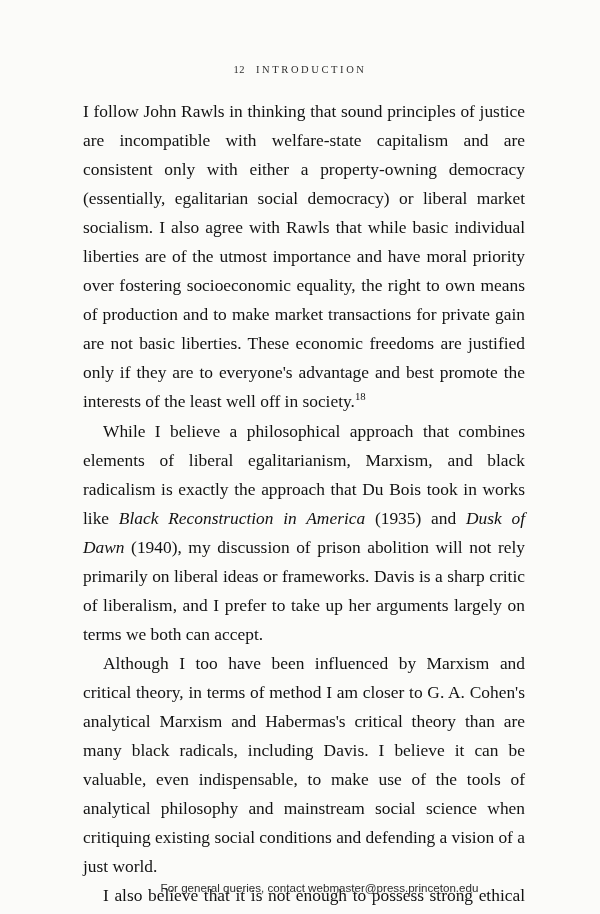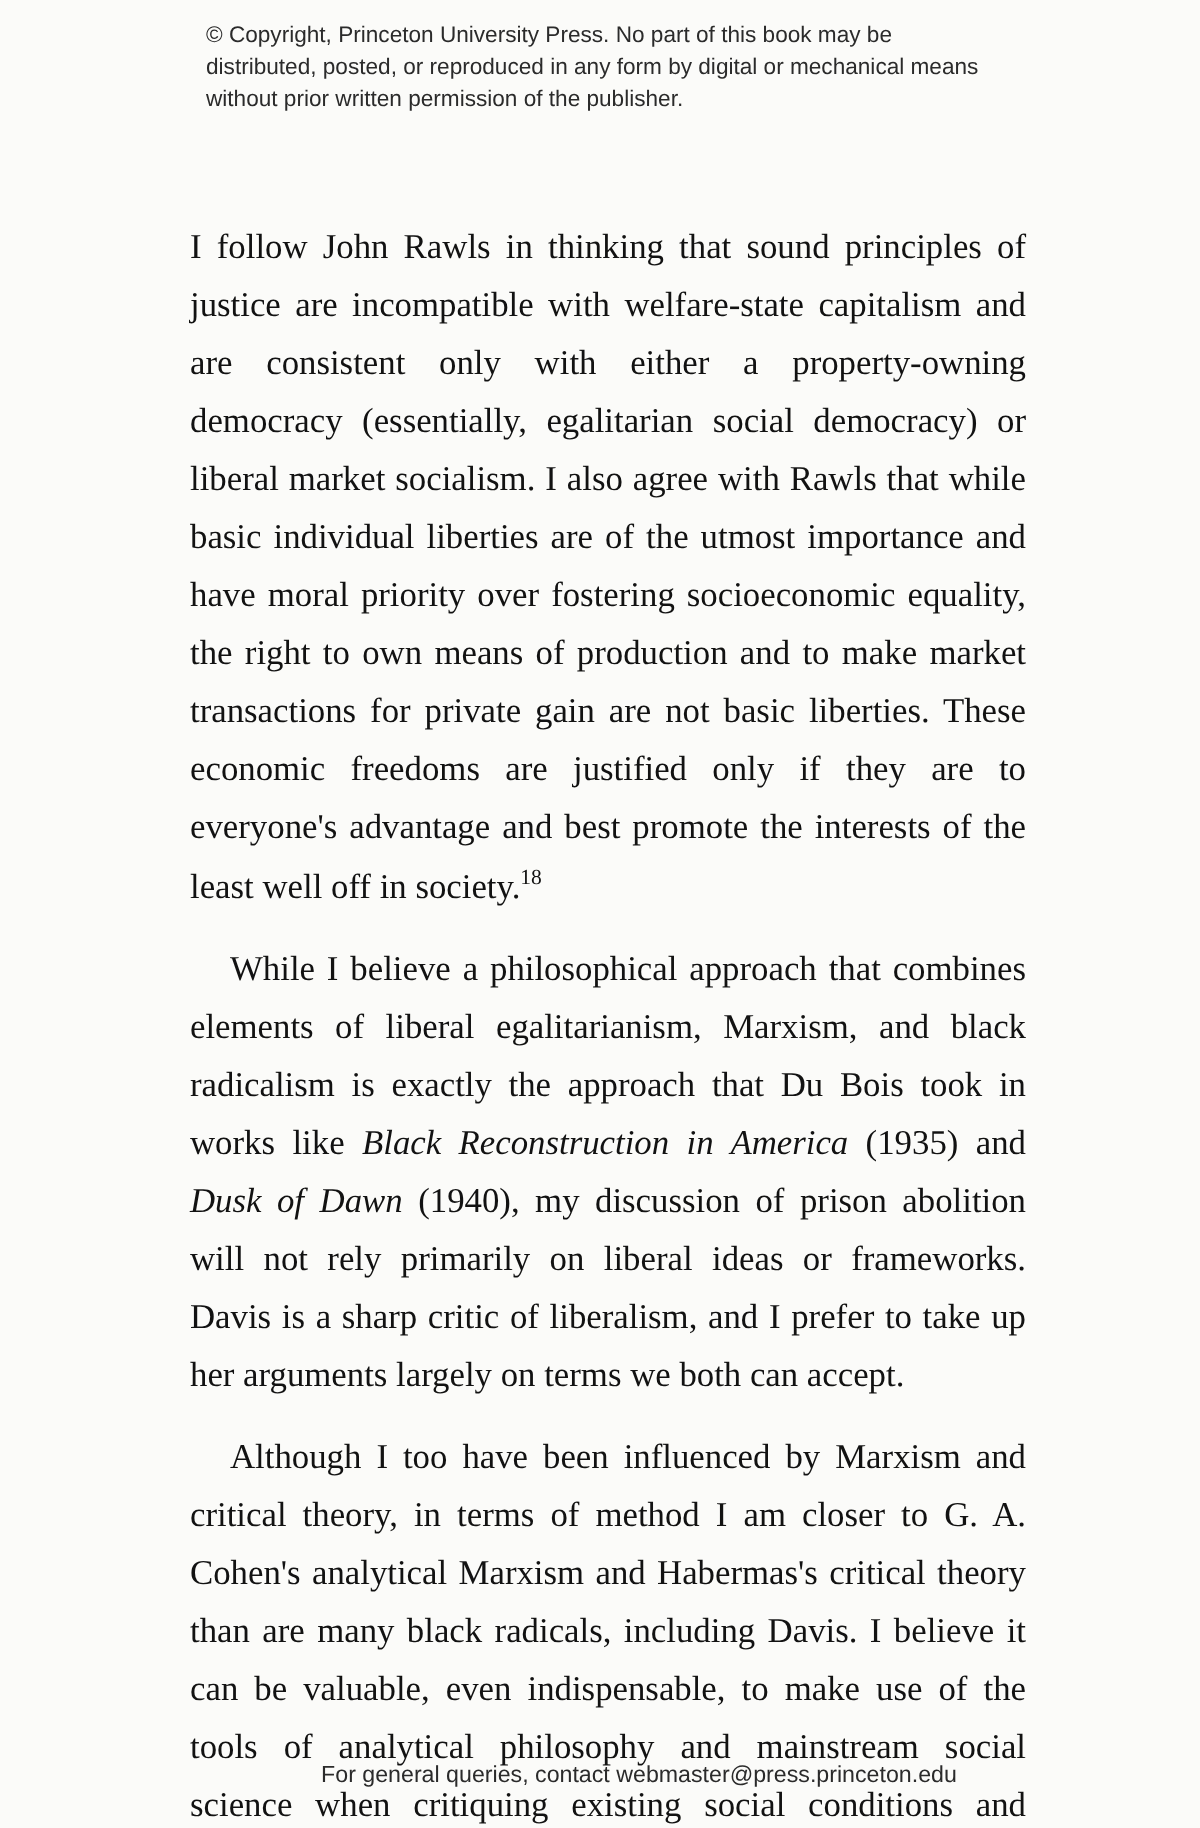--- a/index.html
+++ b/index.html
@@ -62,21 +62,21 @@
     width: 442px;
     font-size: 17.4px;
     line-height: 29.05px;
     text-align: justify;
     text-justify: inter-word;
     -webkit-hyphens: auto;
     hyphens: auto;
     color: #121212;
   }
   .textblock p {
-    margin: 12px;
+    margin: 0;
     text-indent: 0;
   }
   .textblock p + p {
     text-indent: 20px;
   }
   .textblock i,
   .textblock .title {
   }
   sup.fn {
     font-size: 0.62em;
@@ -95,22 +95,24 @@
     font-size: 11.6px;
     color: #2b2b2b;
     margin-left: 39px;
   }
 </style>
 </head>
 <body>
 
 <div class="page">
 
-  <div class="copyright">© Copyright, Princeton University Press. No part of this book may be distributed, posted, or reproduced in any form by digital or mechanical means without prior written permission of the publisher.</div>
 
+  <div class="running-head">
+    <span class="folio">12</span><span class="chapter">INTRODUCTION</span>
+  </div>
 
   <div class="textblock" id="textblock">
       <p>I follow John Rawls in thinking that sound principles of justice are incompatible with welfare-state capitalism and are consistent only with either a property-owning democracy (essentially, egalitarian social democracy) or liberal market socialism. I also agree with Rawls that while basic individual liberties are of the utmost importance and have moral priority over fostering socioeconomic equality, the right to own means of production and to make market transactions for private gain are not basic liberties. These economic freedoms are justified only if they are to everyone's advantage and best promote the interests of the least well off in society.<sup class="fn">18</sup></p>
       <p>While I believe a philosophical approach that combines elements of liberal egalitarianism, Marxism, and black radicalism is exactly the approach that Du Bois took in works like <i>Black Reconstruction in America</i> (1935) and <i>Dusk of Dawn</i> (1940), my discussion of prison abolition will not rely primarily on liberal ideas or frameworks. Davis is a sharp critic of liberalism, and I prefer to take up her arguments largely on terms we both can accept.</p>
       <p>Although I too have been influenced by Marxism and critical theory, in terms of method I am closer to G. A. Cohen's analytical Marxism and Habermas's critical theory than are many black radicals, including Davis. I believe it can be valuable, even indispensable, to make use of the tools of analytical philosophy and mainstream social science when critiquing existing social conditions and defending a vision of a just world.</p>
       <p>I also believe that it is not enough to possess strong ethical convictions and moral courage, as vital as these are. Black critical theorists must also develop systematic moral arguments, not only against the status quo, but also for the radical social vision they favor. These arguments need not amount to a fully</p>
     </div>
 
   <div class="footer">For general queries, contact webmaster@press.princeton.edu</div>
 

